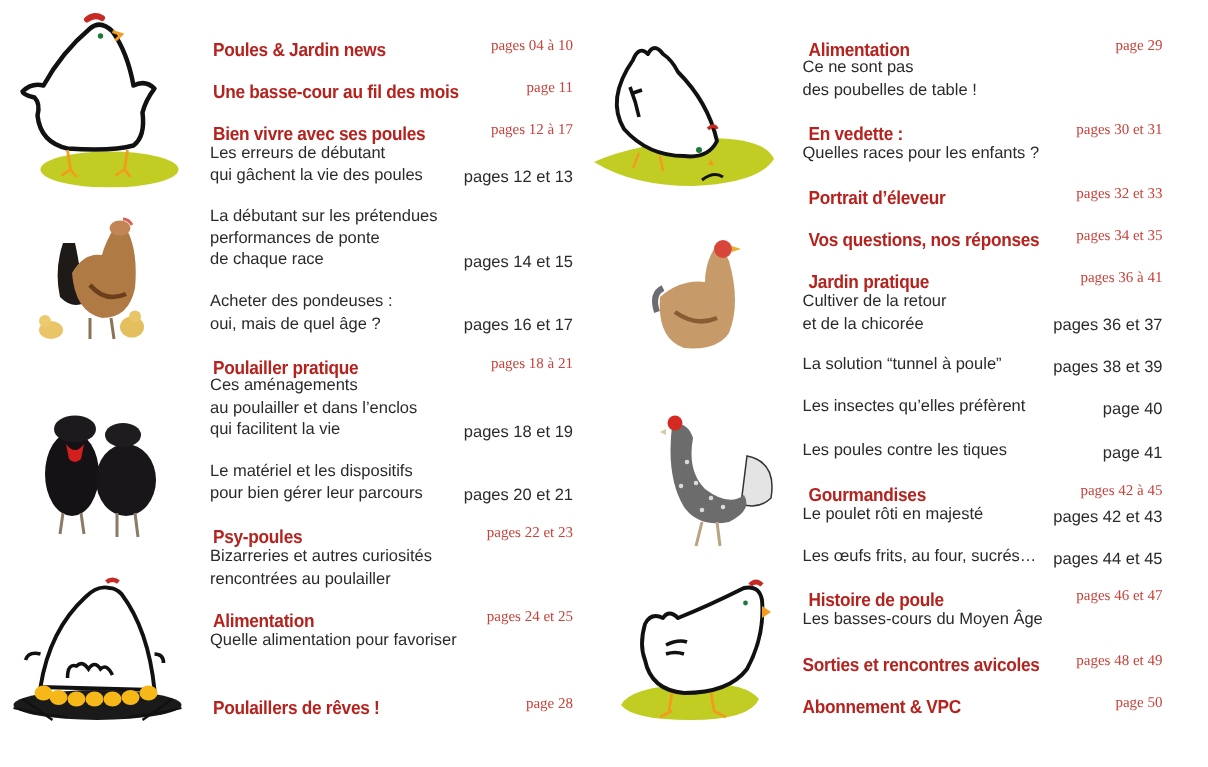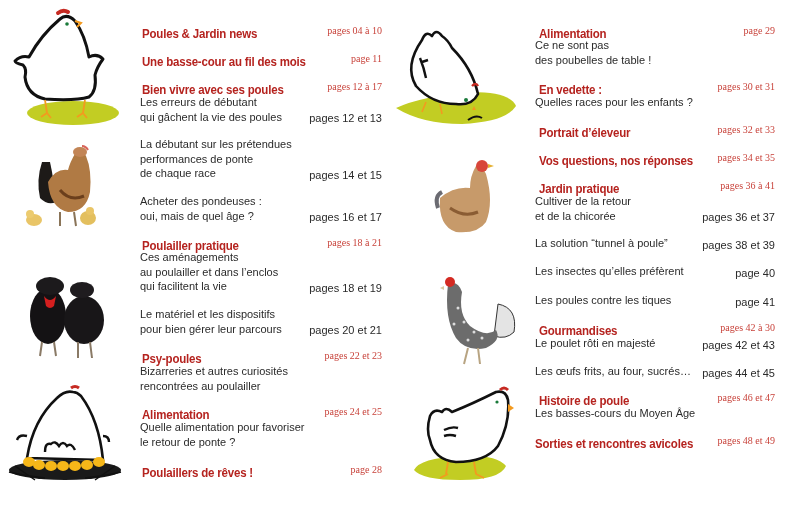--- a/index.html
+++ b/index.html
@@ -188,21 +188,20 @@
     <div class="line">Bizarreries et autres curiosités</div>
     <div class="line">rencontrées au poulailler</div>
   </div>
 
   <div class="entry" style="left:142px;top:405px;width:240px">
     <span class="head">Alimentation</span>
     <span class="pg-red" style="right:0;top:1px">pages 24 et 25</span>
   </div>
   <div class="entry" style="left:140px;top:420px;width:242px">
     <div class="line">Quelle alimentation pour favoriser</div>
-    <div class="line">le retour de ponte ?</div>
   </div>
 
   <div class="entry" style="left:142px;top:463px;width:240px">
     <span class="head">Poulaillers de rêves !</span>
     <span class="pg-red" style="right:0;top:1px">page 28</span>
   </div>
 </div>
 
 <div class="col" style="left:395px;width:410px;height:511px">
 
@@ -250,21 +249,21 @@
     <div class="line">Les insectes qu’elles préfèrent</div>
     <span class="pg" style="right:0;bottom:0">page 40</span>
   </div>
   <div class="entry" style="left:140px;top:293px;width:240px">
     <div class="line">Les poules contre les tiques</div>
     <span class="pg" style="right:0;bottom:0">page 41</span>
   </div>
 
   <div class="entry" style="left:144px;top:321px;width:236px">
     <span class="head">Gourmandises</span>
-    <span class="pg-red" style="right:0;top:1px">pages 42 à 30</span>
+    <span class="pg-red" style="right:0;top:1px">pages 42 à 45</span>
   </div>
   <div class="entry" style="left:140px;top:336px;width:240px">
     <div class="line">Le poulet rôti en majesté</div>
     <span class="pg" style="right:0;bottom:0">pages 42 et 43</span>
   </div>
   <div class="entry" style="left:140px;top:364px;width:240px">
     <div class="line">Les œufs frits, au four, sucrés…</div>
     <span class="pg" style="right:0;bottom:0">pages 44 et 45</span>
   </div>
 
@@ -274,13 +273,17 @@
   </div>
   <div class="entry" style="left:140px;top:406px;width:240px">
     <div class="line">Les basses-cours du Moyen Âge</div>
   </div>
 
   <div class="entry" style="left:140px;top:434px;width:240px">
     <span class="head">Sorties et rencontres avicoles</span>
     <span class="pg-red" style="right:0;top:1px">pages 48 et 49</span>
   </div>
 
+  <div class="entry" style="left:140px;top:462px;width:240px">
+    <span class="head">Abonnement &amp; VPC</span>
+    <span class="pg-red" style="right:0;top:1px">page 50</span>
+  </div>
 </div>
 
 </body></html>

